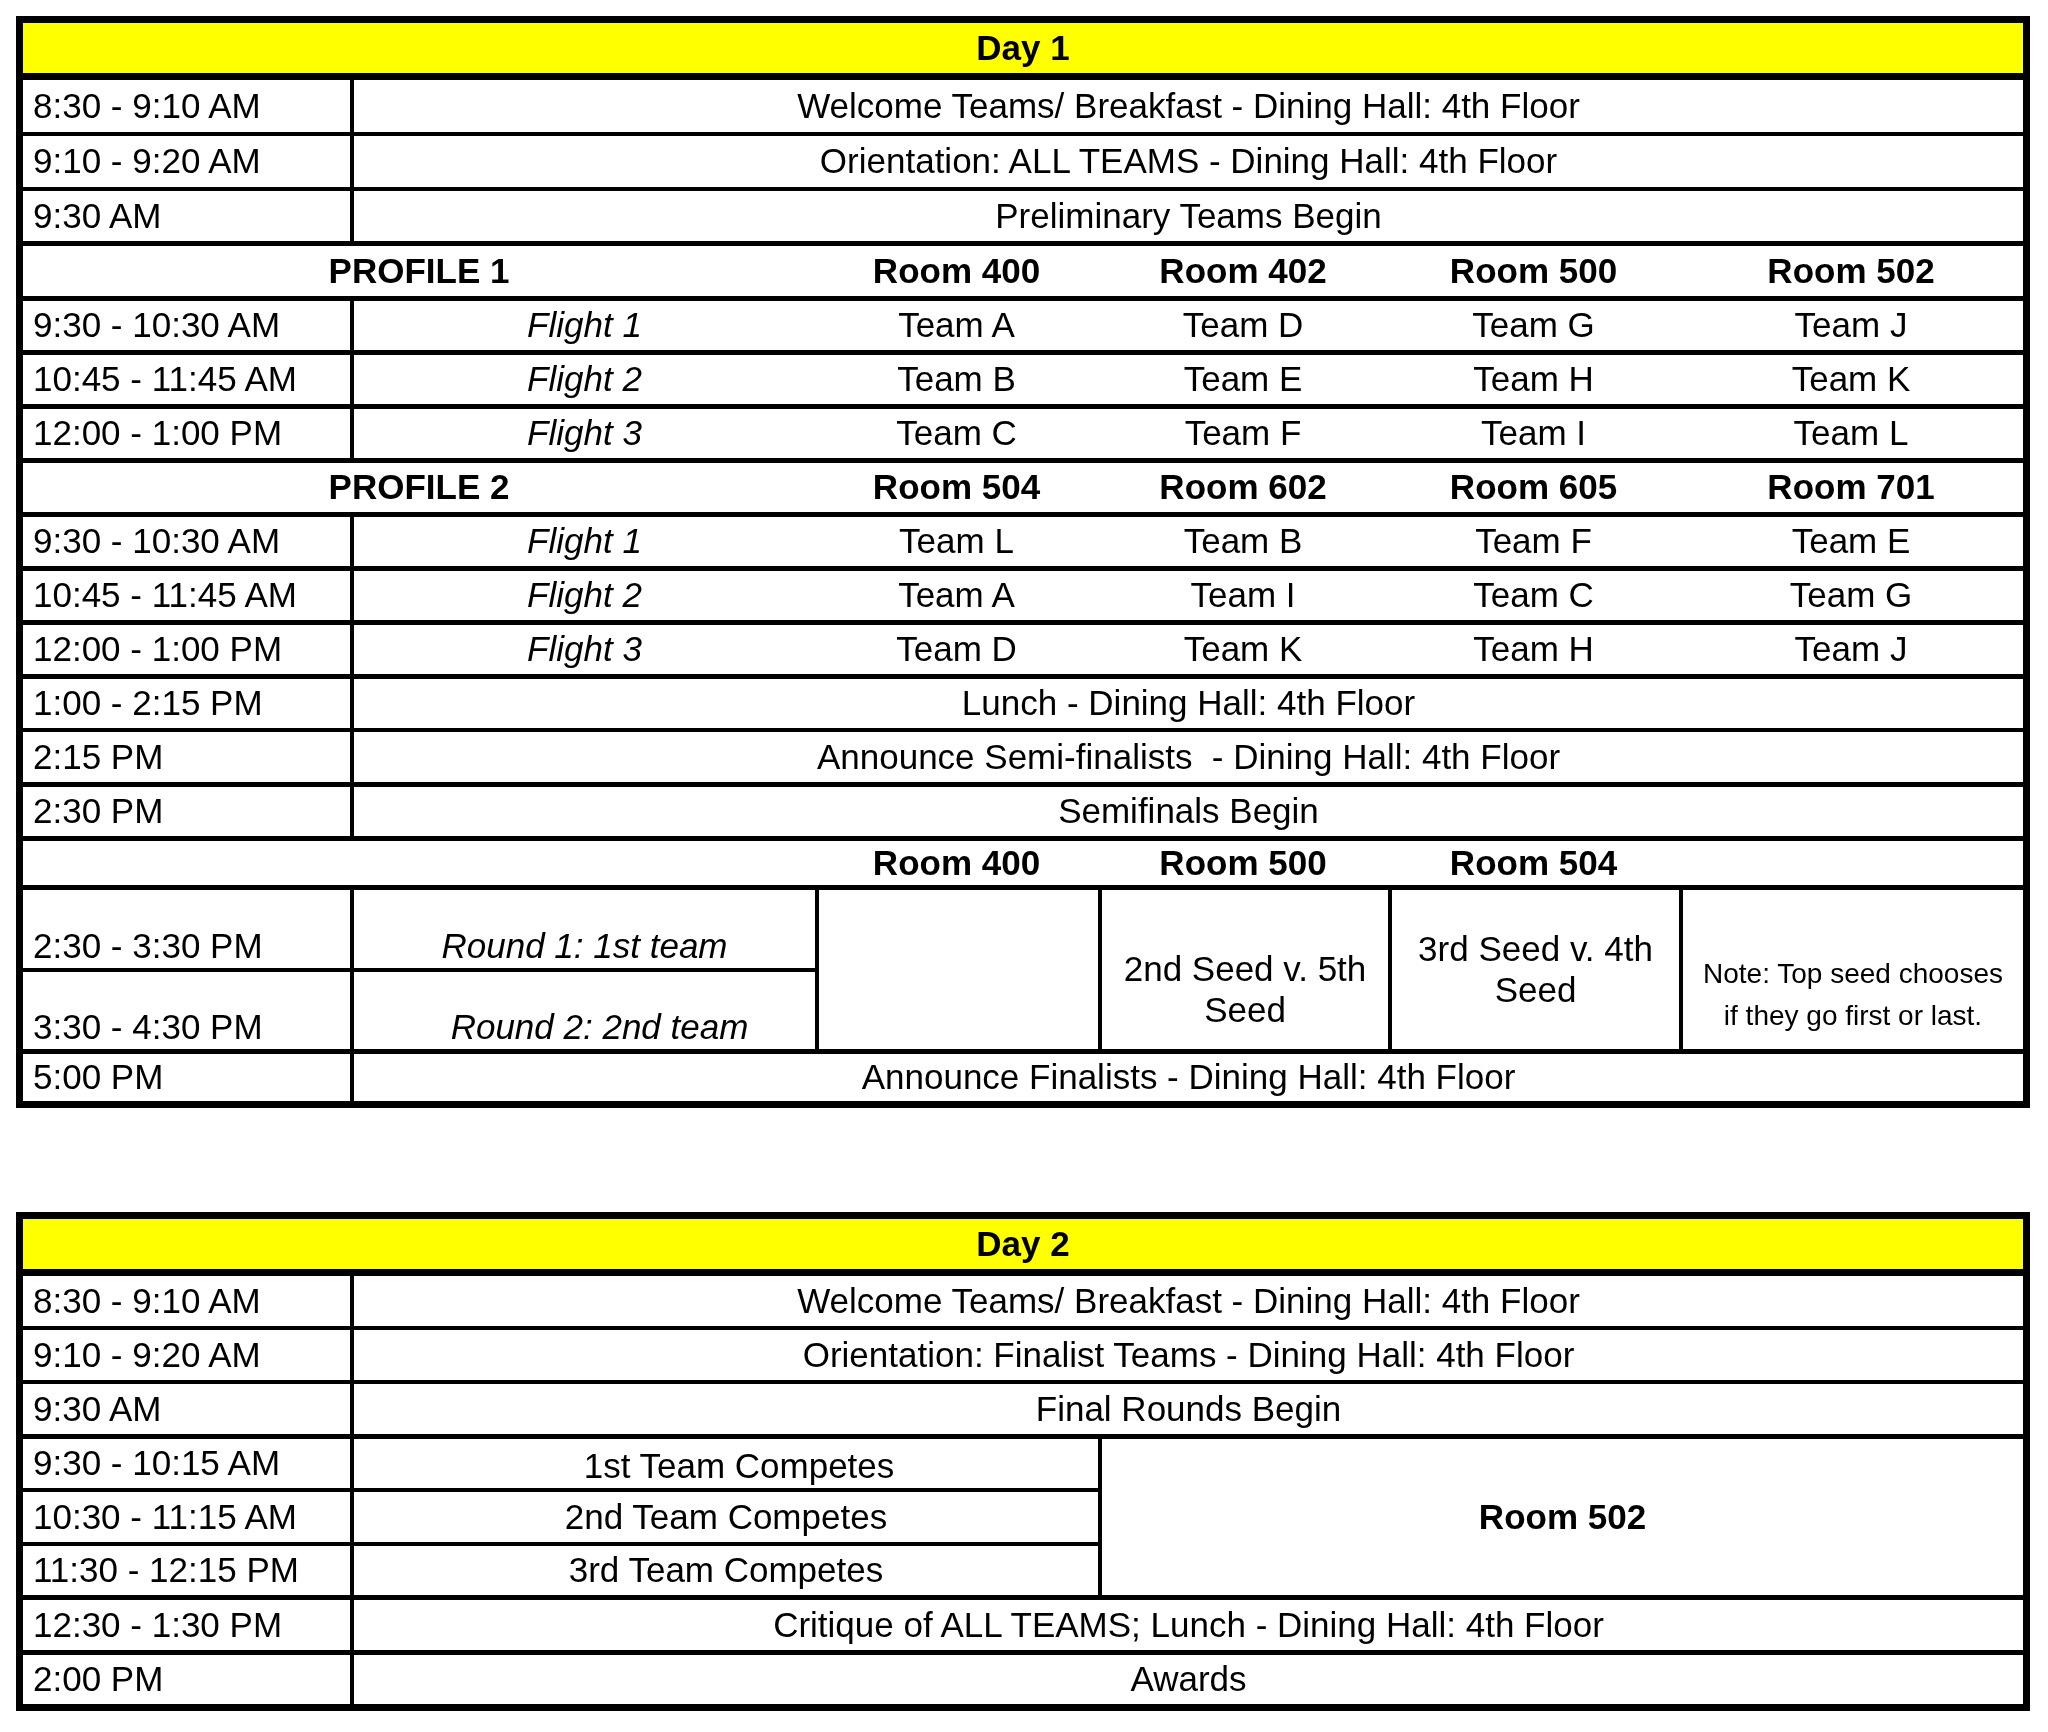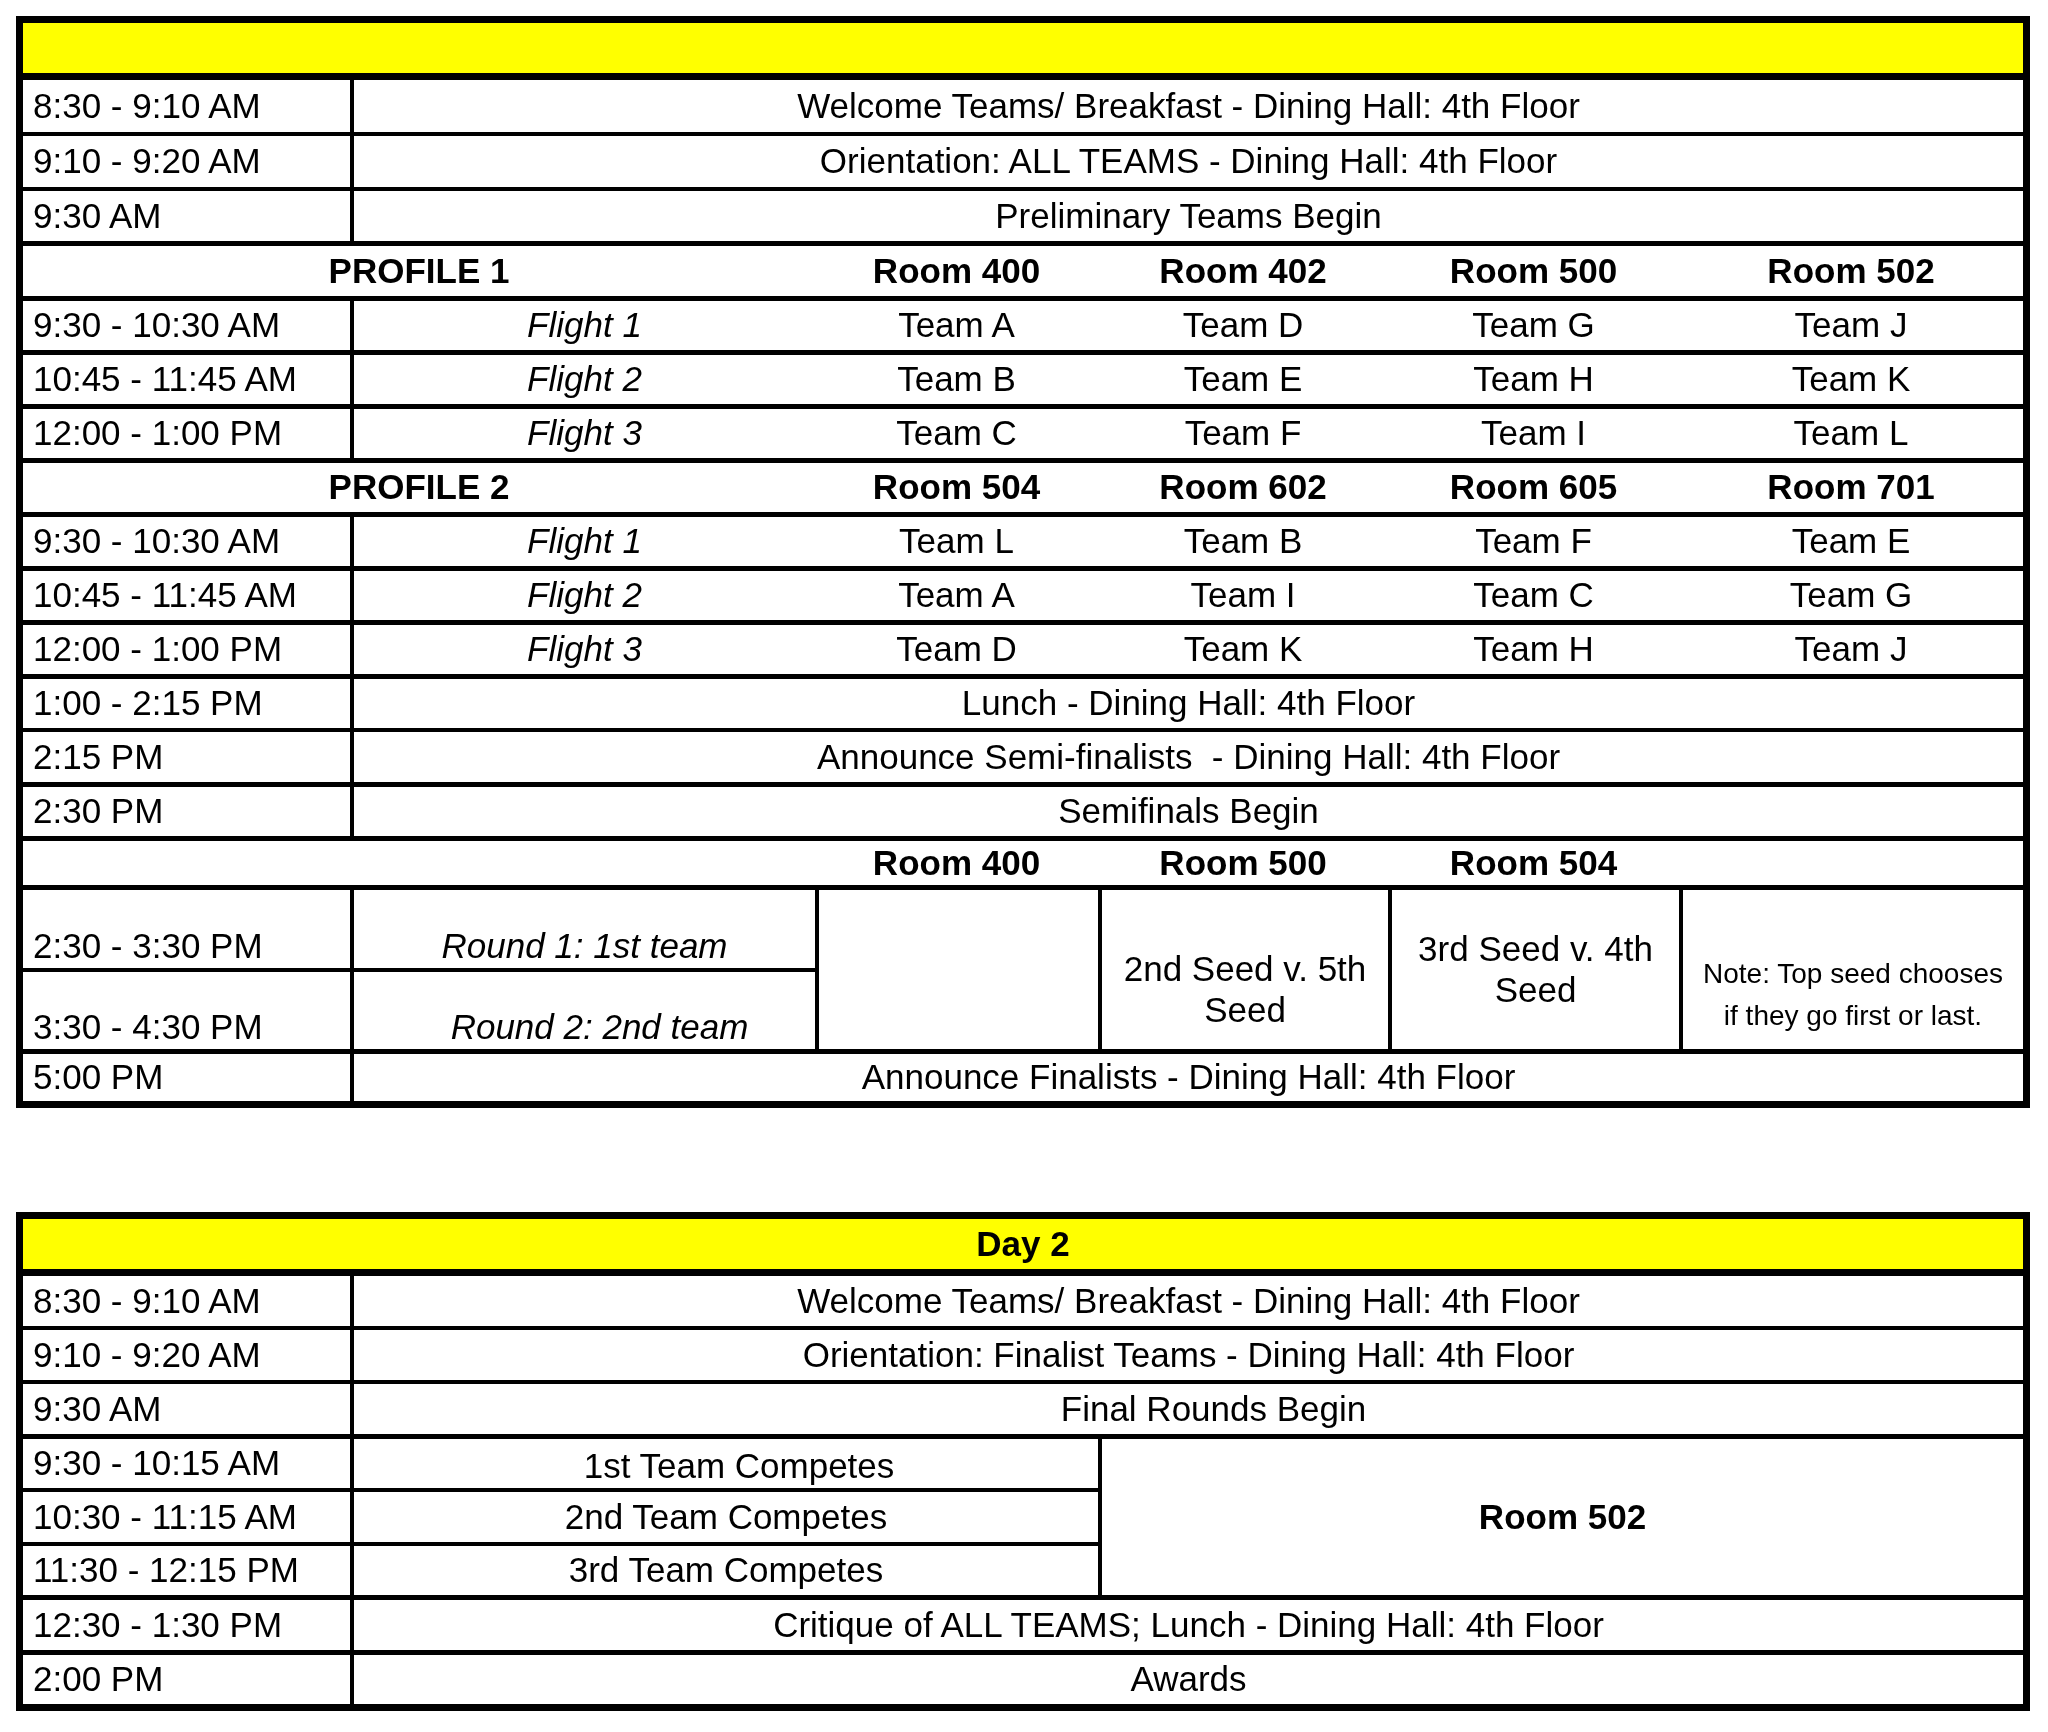--- a/index.html
+++ b/index.html
@@ -16,20 +16,21 @@
   .vline { position: absolute; width: 4px; background: #000; }
   .yellow { position: absolute; left: 0; right: 0; top: 0; height: 50px; background: #ffff00; }
   .wrap { white-space: normal; text-align: center; }
   .note { font-size: 28px; line-height: 1.5; }
 </style>
 </head>
 <body>
 
 <div class="table" style="top:16px; height:1092px;">
   <div class="yellow"></div>
+  <div class="cell bold" style="left:0; top:0; width:2000px; height:50px;">Day 1</div>
   <div class="hline" style="top:50px; height:7px;"></div>
 
   <div class="cell left" style="left:0; top:57px; width:327px; height:52px;">8:30 - 9:10 AM</div>
   <div class="cell" style="left:331px; top:57px; width:1669px; height:52px;">Welcome Teams/ Breakfast - Dining Hall: 4th Floor</div>
   <div class="hline thin" style="top:109px;"></div>
 
   <div class="cell left" style="left:0; top:113px; width:327px; height:51px;">9:10 - 9:20 AM</div>
   <div class="cell" style="left:331px; top:113px; width:1669px; height:51px;">Orientation: ALL TEAMS - Dining Hall: 4th Floor</div>
   <div class="hline thin" style="top:164px;"></div>
 
@@ -149,21 +150,21 @@
 
   <div class="cell left" style="left:0; top:57px; width:327px; height:50px;">8:30 - 9:10 AM</div>
   <div class="cell" style="left:331px; top:57px; width:1669px; height:50px;">Welcome Teams/ Breakfast - Dining Hall: 4th Floor</div>
   <div class="hline thin" style="top:107px;"></div>
 
   <div class="cell left" style="left:0; top:111px; width:327px; height:50px;">9:10 - 9:20 AM</div>
   <div class="cell" style="left:331px; top:111px; width:1669px; height:50px;">Orientation: Finalist Teams - Dining Hall: 4th Floor</div>
   <div class="hline thin" style="top:161px;"></div>
 
   <div class="cell left" style="left:0; top:165px; width:327px; height:50px;">9:30 AM</div>
-  <div class="cell" style="left:331px; top:165px; width:1669px; height:50px;margin-left:25px;">Final Rounds Begin</div>
+  <div class="cell" style="left:331px; top:165px; width:1669px; height:50px;">Final Rounds Begin</div>
   <div class="hline" style="top:215px;"></div>
 
   <div class="cell left" style="left:0; top:220px; width:327px; height:49px;">9:30 - 10:15 AM</div>
   <div class="cell" style="left:331px; top:220px; width:744px; height:54px;padding-left:26px;">1st Team Competes</div>
   <div class="hline thin" style="top:269px; right:925px;"></div>
 
   <div class="cell left" style="left:0; top:273px; width:327px; height:50px;">10:30 - 11:15 AM</div>
   <div class="cell" style="left:331px; top:273px; width:744px; height:50px;">2nd Team Competes</div>
   <div class="hline thin" style="top:323px; right:925px;"></div>
 

